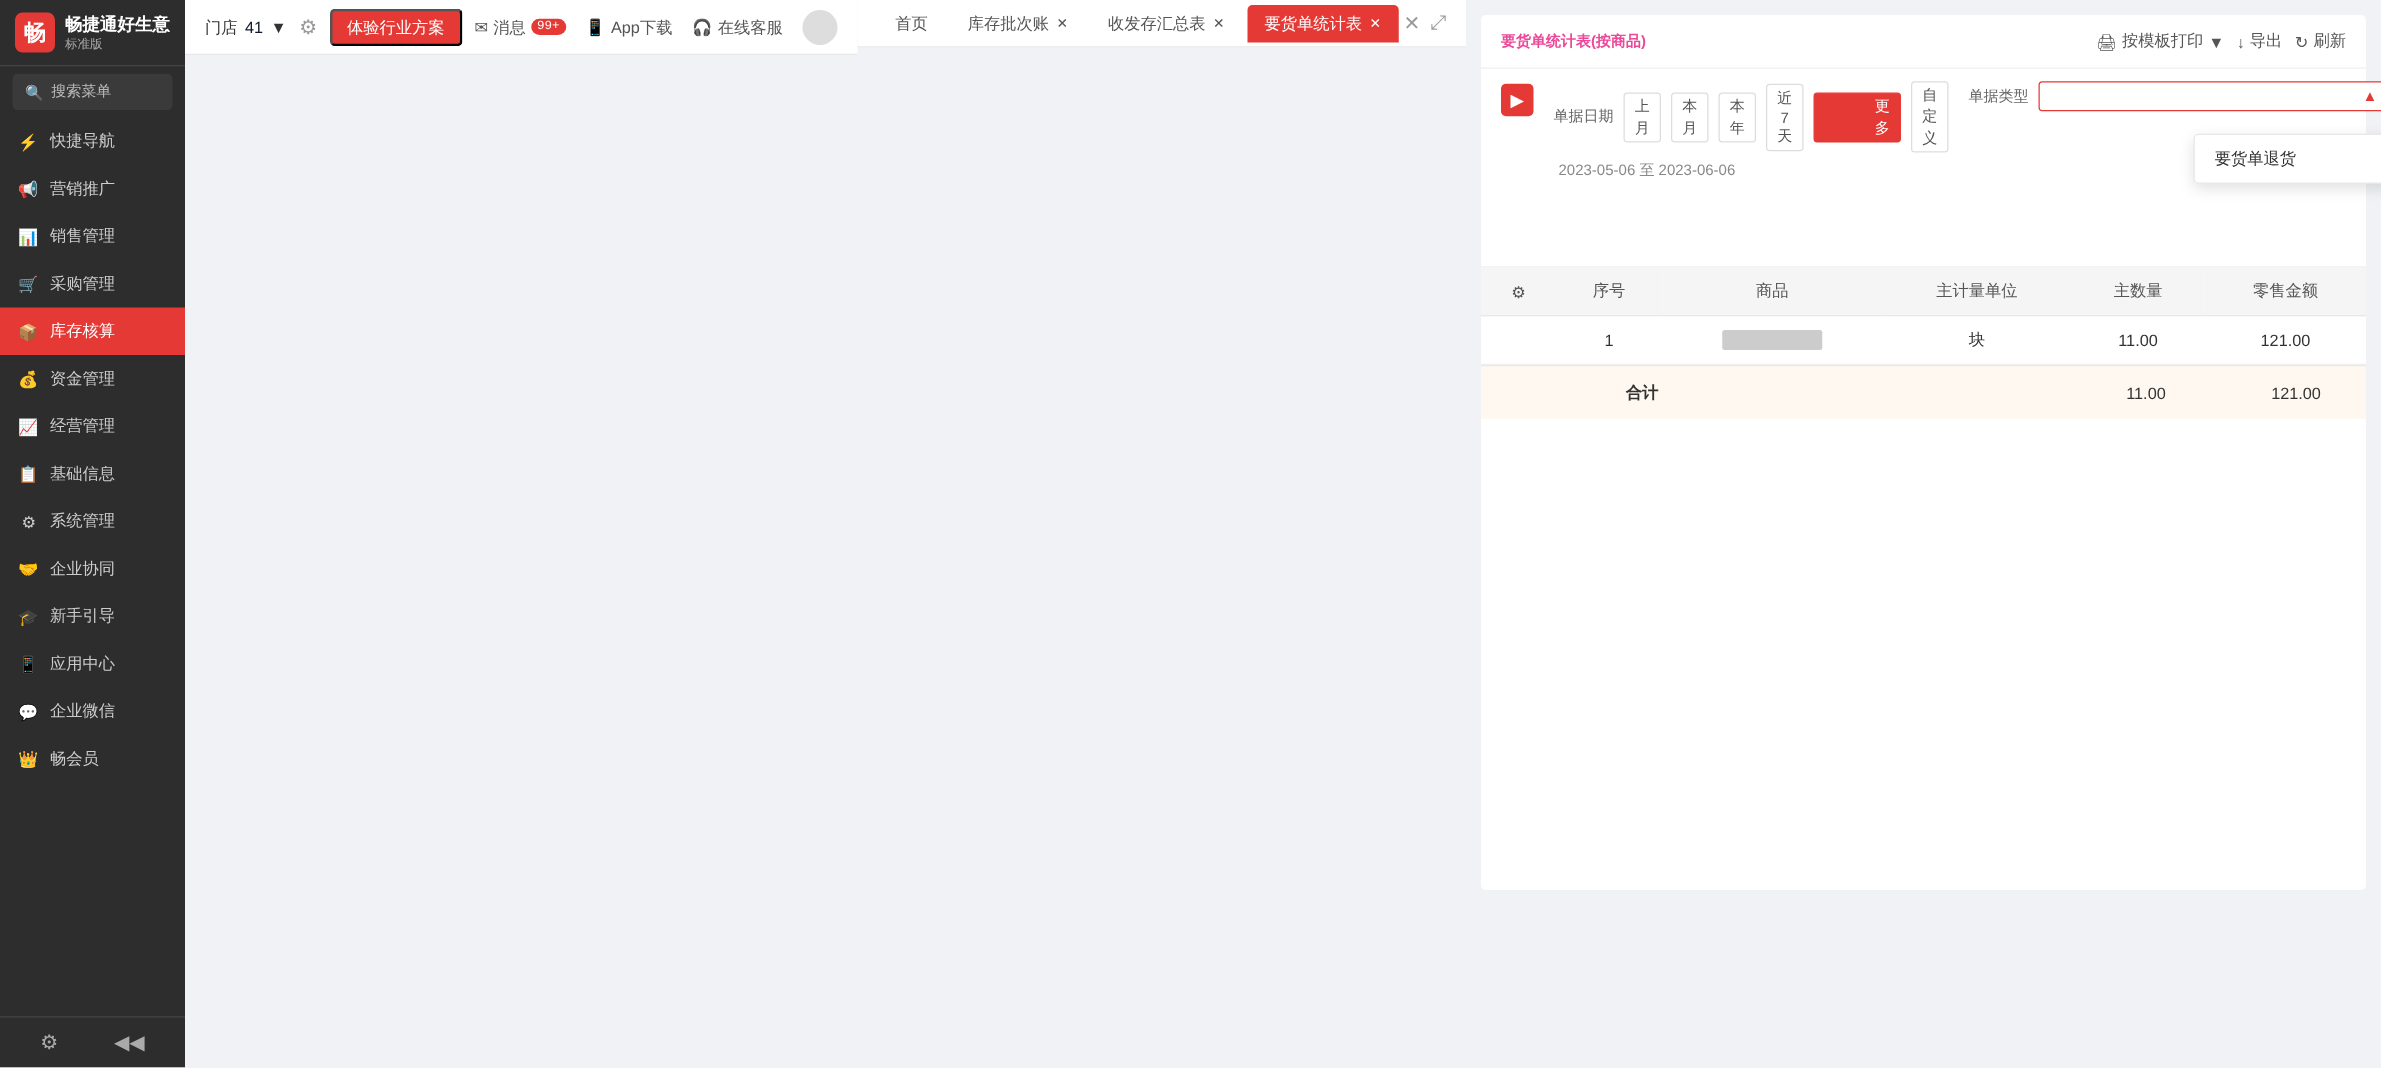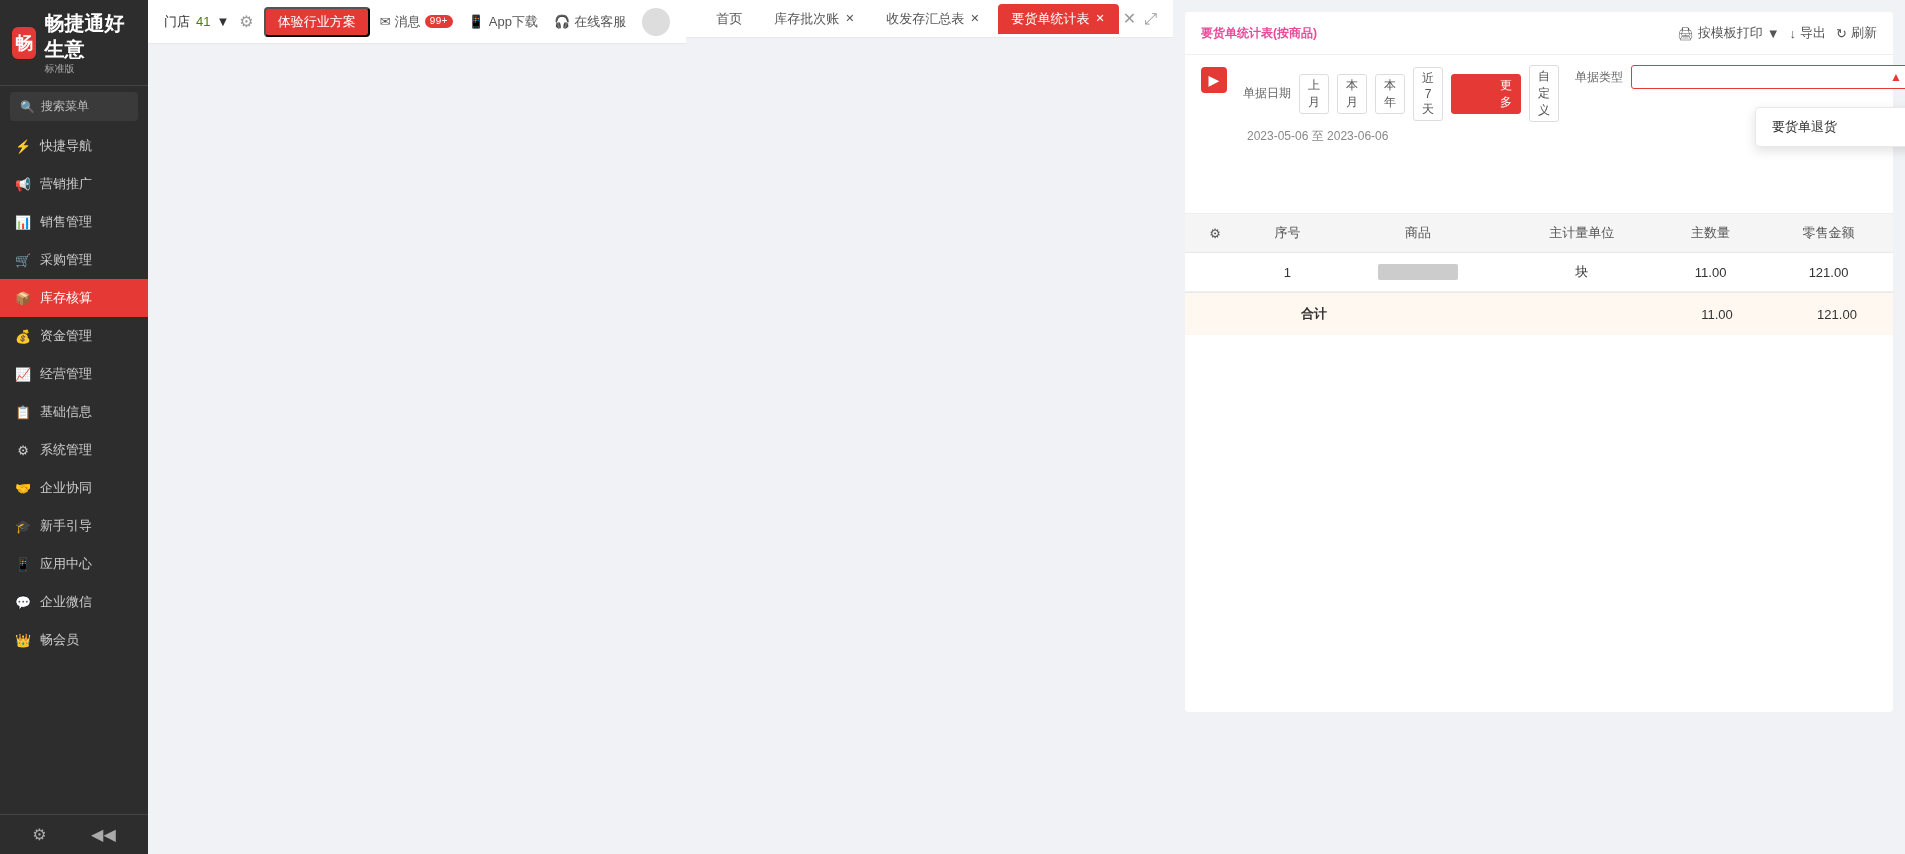--- a/index.html
+++ b/index.html
@@ -29,21 +29,21 @@
       background: #e53935;
       border-radius: 6px;
       display: flex;
       align-items: center;
       justify-content: center;
       font-size: 18px;
       font-weight: bold;
       color: #fff;
     }
     .sidebar-logo .logo-text { font-size: 12px; line-height: 1.3; }
-    .sidebar-logo .logo-text .main { font-size: 20px; font-weight: bold; }
+    .sidebar-logo .logo-text .main { font-size: 14px; font-weight: bold; }
     .sidebar-logo .logo-text .sub { font-size: 10px; color: #aaa; }
 
     .sidebar-search {
       display: flex;
       align-items: center;
       padding: 6px 10px;
       background: #3a3a3a;
       margin: 6px 10px;
       border-radius: 4px;
       gap: 6px;
@@ -85,21 +85,21 @@
       display: flex;
       align-items: center;
       padding: 0 16px;
       height: 44px;
       border-bottom: 1px solid #e8e8e8;
       gap: 10px;
       flex-shrink: 0;
     }
     .topbar-left { display: flex; align-items: center; gap: 10px; flex: 1; }
     .topbar-store { display: flex; align-items: center; gap: 6px; font-size: 13px; color: #333; }
-    .topbar-store .store-num { color: #4d7c0f; }
+    .topbar-store .store-num { color: #0f172a; }
     .topbar-gear { color: #999; cursor: pointer; font-size: 16px; }
     .topbar-promo {
       background: #e53935;
       color: #fff;
       border-radius: 4px;
       padding: 4px 12px;
       font-size: 13px;
       cursor: pointer;
     }
     .topbar-right { display: flex; align-items: center; gap: 16px; }

